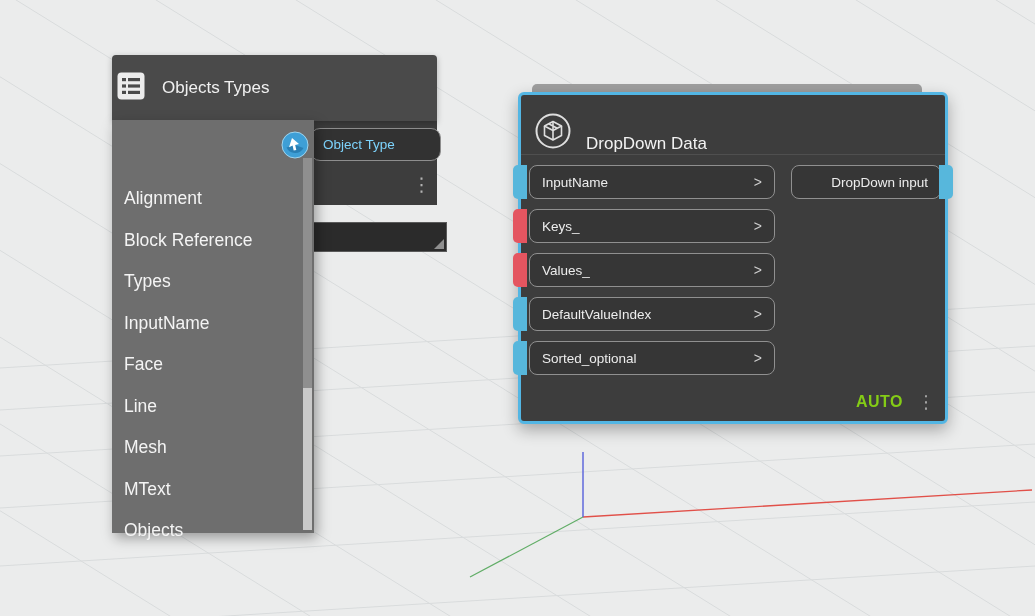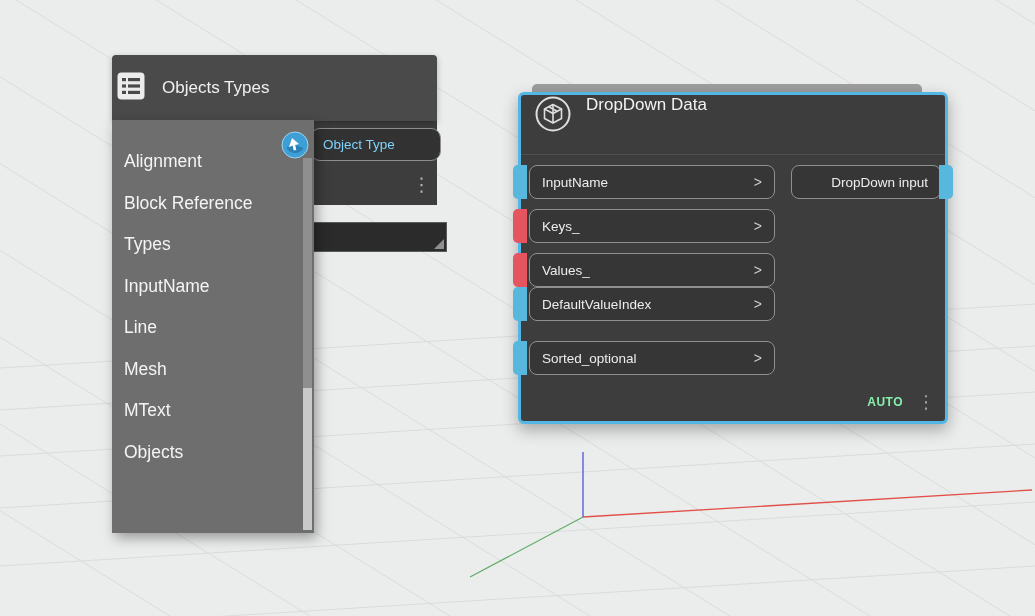--- a/index.html
+++ b/index.html
@@ -12,36 +12,36 @@
 
   
   .behind-node { position:absolute; left:532px; top:84px; width:390px; height:16px;
                  background:#9e9e9e; border-radius:5px 5px 0 0; z-index:5; }
 
   
   .node-dd { position:absolute; left:518px; top:92px; width:430px; height:332px;
              background:#3d3d3d; border:3px solid #53b6e4; border-radius:6px;
              box-shadow:0 6px 16px rgba(0,0,0,.30); z-index:10; }
   .dd-header { position:absolute; left:0; right:0; top:0; height:60px;
-               border-bottom:1px solid #4f4f4f; display:flex; align-items:flex-start;
+               border-bottom:1px solid #4f4f4f; display:flex; align-items:flex-end;
                gap:14px; padding:0 13px; }
   .dd-title { color:#f2f2f2; font-size:17px; }
   .dd-row { position:absolute; left:0; width:424px; height:34px; }
   .port-tab { position:absolute; left:-8px; top:0; width:14px; height:34px;
               border-radius:5px 0 0 5px; }
   .port-tab.right { left:auto; right:-8px; border-radius:0 5px 5px 0; }
   .dd-pill { position:absolute; left:8px; top:0; width:246px; height:34px;
              background:#363636; border:1px solid #909090; border-radius:8px;
              display:flex; align-items:center; justify-content:space-between;
              padding:0 12px; color:#ededed; font-size:13.5px; cursor:pointer; }
   .dd-pill.out { left:270px; width:150px; justify-content:flex-end; }
   .pill-chevron { color:#cfcfcf; font-size:14px; }
   .dd-footer { position:absolute; right:10px; top:295px; height:24px;
                display:flex; align-items:center; gap:14px; }
-  .auto-label { color:#86efac; font-size:12px; font-weight:bold; letter-spacing:.5px; cursor:pointer; }
+  .auto-label { color:#84cc16; font-size:16px; font-weight:bold; letter-spacing:.5px; cursor:pointer; }
   .kebab { color:#a9a9a9; font-size:18px; line-height:18px; cursor:pointer; }
 
   
   .node-ot-header { position:absolute; left:112px; top:55px; width:325px; height:66px;
                     background:#4a4a4a; border-radius:4px 4px 0 0;
                     display:flex; align-items:center; gap:16px; padding:0 4px;
                     box-shadow:0 2px 6px rgba(0,0,0,.25); z-index:30; }
   .ot-title { color:#f0f0f0; font-size:17px; }
   .node-ot-body { position:absolute; left:112px; top:121px; width:325px; height:84px;
                   background:#3d3d3d; z-index:20; }
@@ -52,21 +52,21 @@
   .ot-kebab { position:absolute; left:412px; top:171px; width:16px; text-align:center;
               color:#b3b3b3; font-size:19px; line-height:28px; z-index:26; cursor:pointer; }
   .ot-combo { position:absolute; left:312px; top:222px; width:135px; height:30px;
               background:#2b2b2b; border:1px solid #5a5a5a; z-index:20; cursor:pointer; }
   .corner-tri { position:absolute; right:2px; bottom:2px; width:0; height:0;
                 border-left:10px solid transparent; border-bottom:10px solid #8f8f8f; }
 
   
   .ot-list { position:absolute; left:112px; top:120px; width:202px; height:413px;
              background:#6e6e6e; box-shadow:3px 5px 12px rgba(0,0,0,.35);
-             z-index:40; padding-top:21px; }
+             z-index:40; padding-top:58px; }
   .list-item { height:41.5px; line-height:41.5px; padding-left:12px;
                color:#f4f4f4; font-size:17.5px; white-space:nowrap; cursor:pointer; }
   .scroll-track { position:absolute; right:2px; top:38px; bottom:3px; width:9px;
                   background:#c9c9c9; }
   .scroll-thumb { position:absolute; left:0; top:0; width:9px; height:230px;
                   background:#8f8f8f; }
   .badge { position:absolute; left:281px; top:131px; z-index:60; cursor:pointer; }
 </style>
 </head>
 <body>
@@ -140,21 +140,21 @@
     </div>
 
     <div class="dd-row" style="top:158px">
       <span class="port-tab" style="background: rgb(228, 85, 96);"></span>
       <div class="dd-pill">
         <span>Values_</span>
         <span class="pill-chevron">&gt;</span>
       </div>
     </div>
 
-    <div class="dd-row" style="top:192px">
+    <div class="dd-row" style="top:202px">
       <span class="port-tab" style="background: rgb(87, 183, 220);"></span>
       <div class="dd-pill">
         <span>DefaultValueIndex</span>
         <span class="pill-chevron">&gt;</span>
       </div>
     </div>
 
     <div class="dd-row" style="top:246px">
       <span class="port-tab" style="background: rgb(87, 183, 220);"></span>
       <div class="dd-pill">
@@ -203,20 +203,21 @@
 
   <div class="ot-combo">
     <span class="corner-tri"></span>
   </div>
 
   <div class="ot-list">
     <div class="list-item">Alignment</div>
     <div class="list-item">Block Reference</div>
     <div class="list-item">Types</div>
     <div class="list-item">InputName</div>
+    <div class="list-item">Face</div>
     <div class="list-item">Line</div>
     <div class="list-item">Mesh</div>
     <div class="list-item">MText</div>
     <div class="list-item">Objects</div>
     <div class="scroll-track">
       <div class="scroll-thumb"></div>
     </div>
   </div>
 
   <div class="badge">

